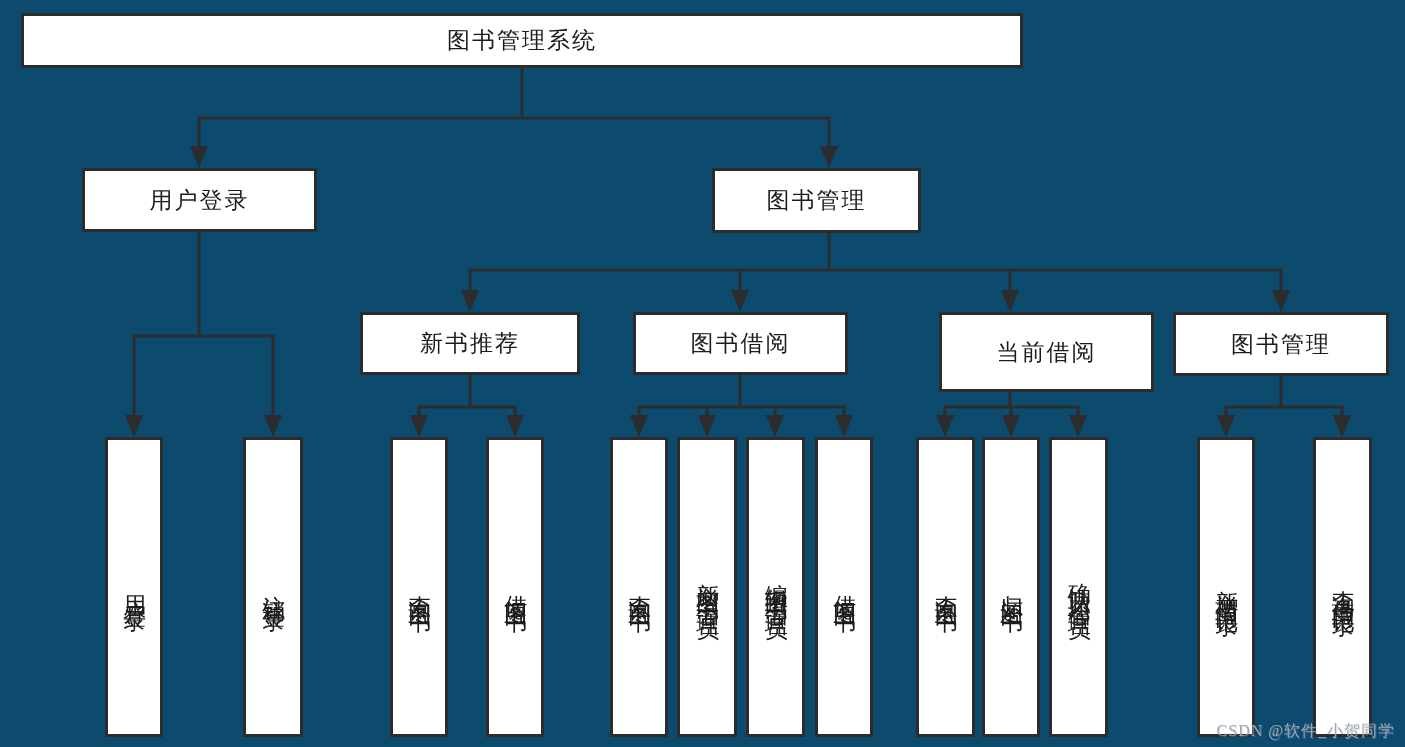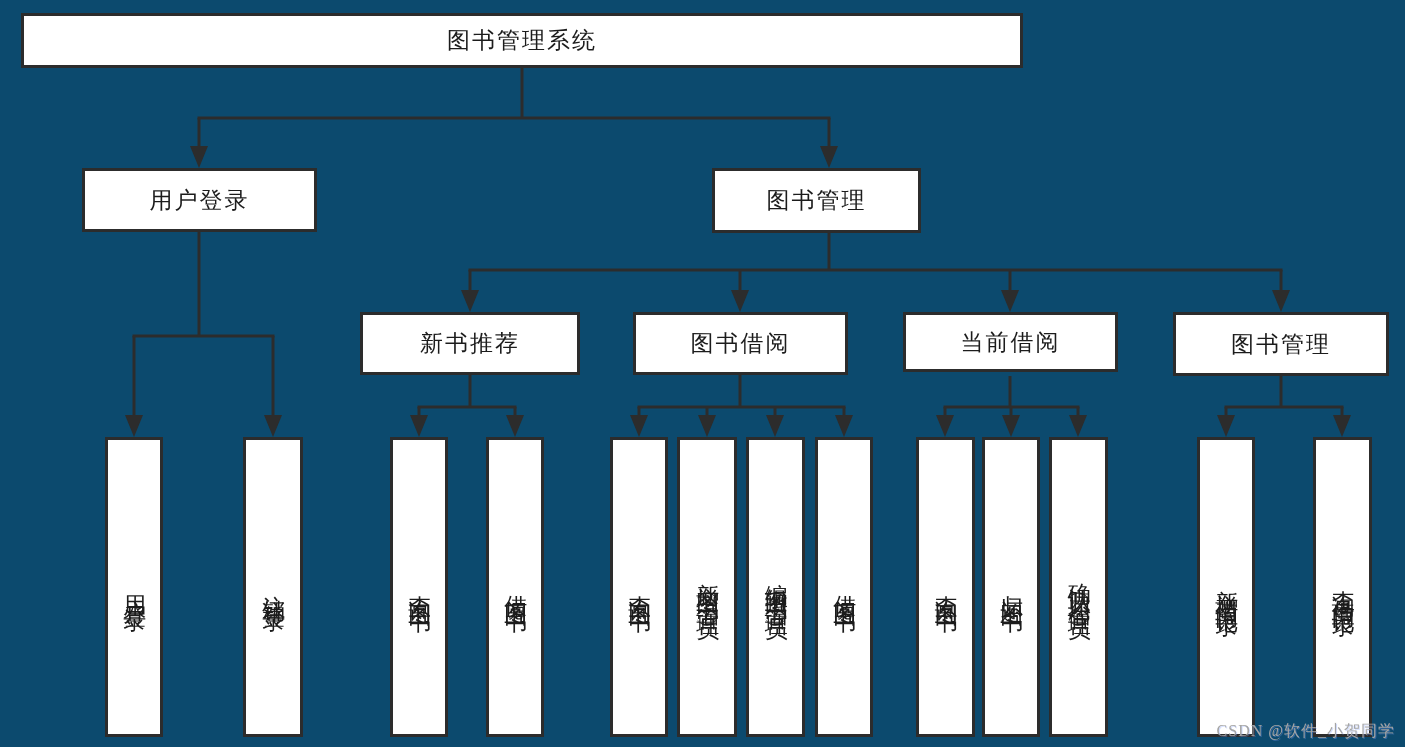--- a/index.html
+++ b/index.html
@@ -84,21 +84,21 @@
   <div class="node" style="left:712px;top:168px;width:209px;height:65px">
     <span class="hl">图书管理</span>
   </div>
 
   <div class="node" style="left:633px;top:312px;width:215px;height:63px">
     <span class="hl">图书借阅</span>
   </div>
   <div class="node" style="left:360px;top:312px;width:220px;height:63px">
     <span class="hl">新书推荐</span>
   </div>
-  <div class="node" style="left:903px;top:312px;width:215px;height:60px">
+  <div class="node" style="left:939px;top:312px;width:215px;height:80px">
     <span class="hl">当前借阅</span>
   </div>
   <div class="node" style="left:1173px;top:312px;width:216px;height:64px">
     <span class="hl">图书管理</span>
   </div>
 
   <div class="node" style="left:105px;top:437px;width:58px;height:300px">
     <span class="vl">用户登录</span>
   </div>
   <div class="node" style="left:243px;top:437px;width:60px;height:300px">

